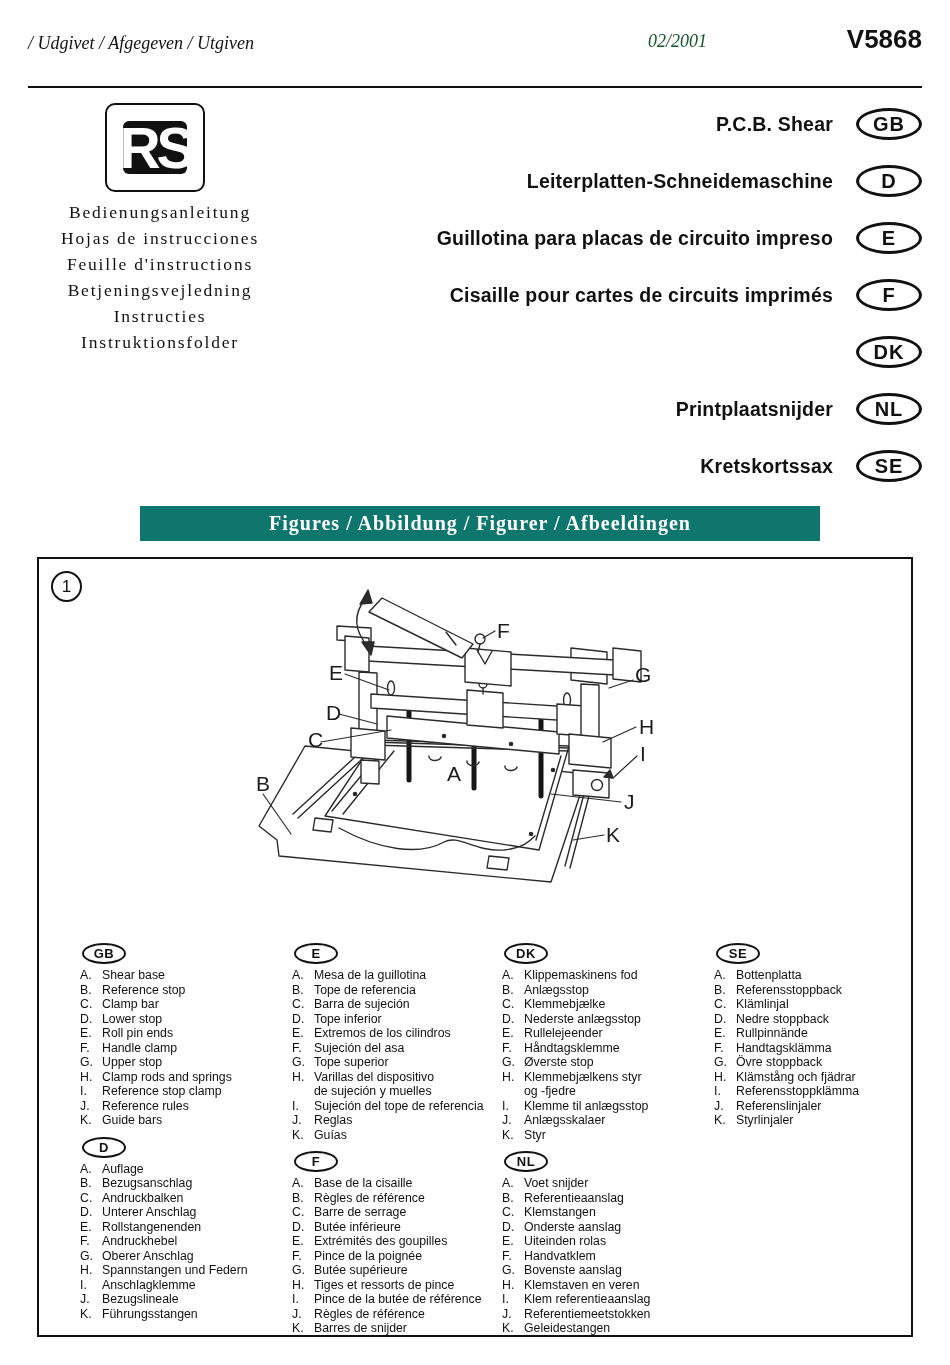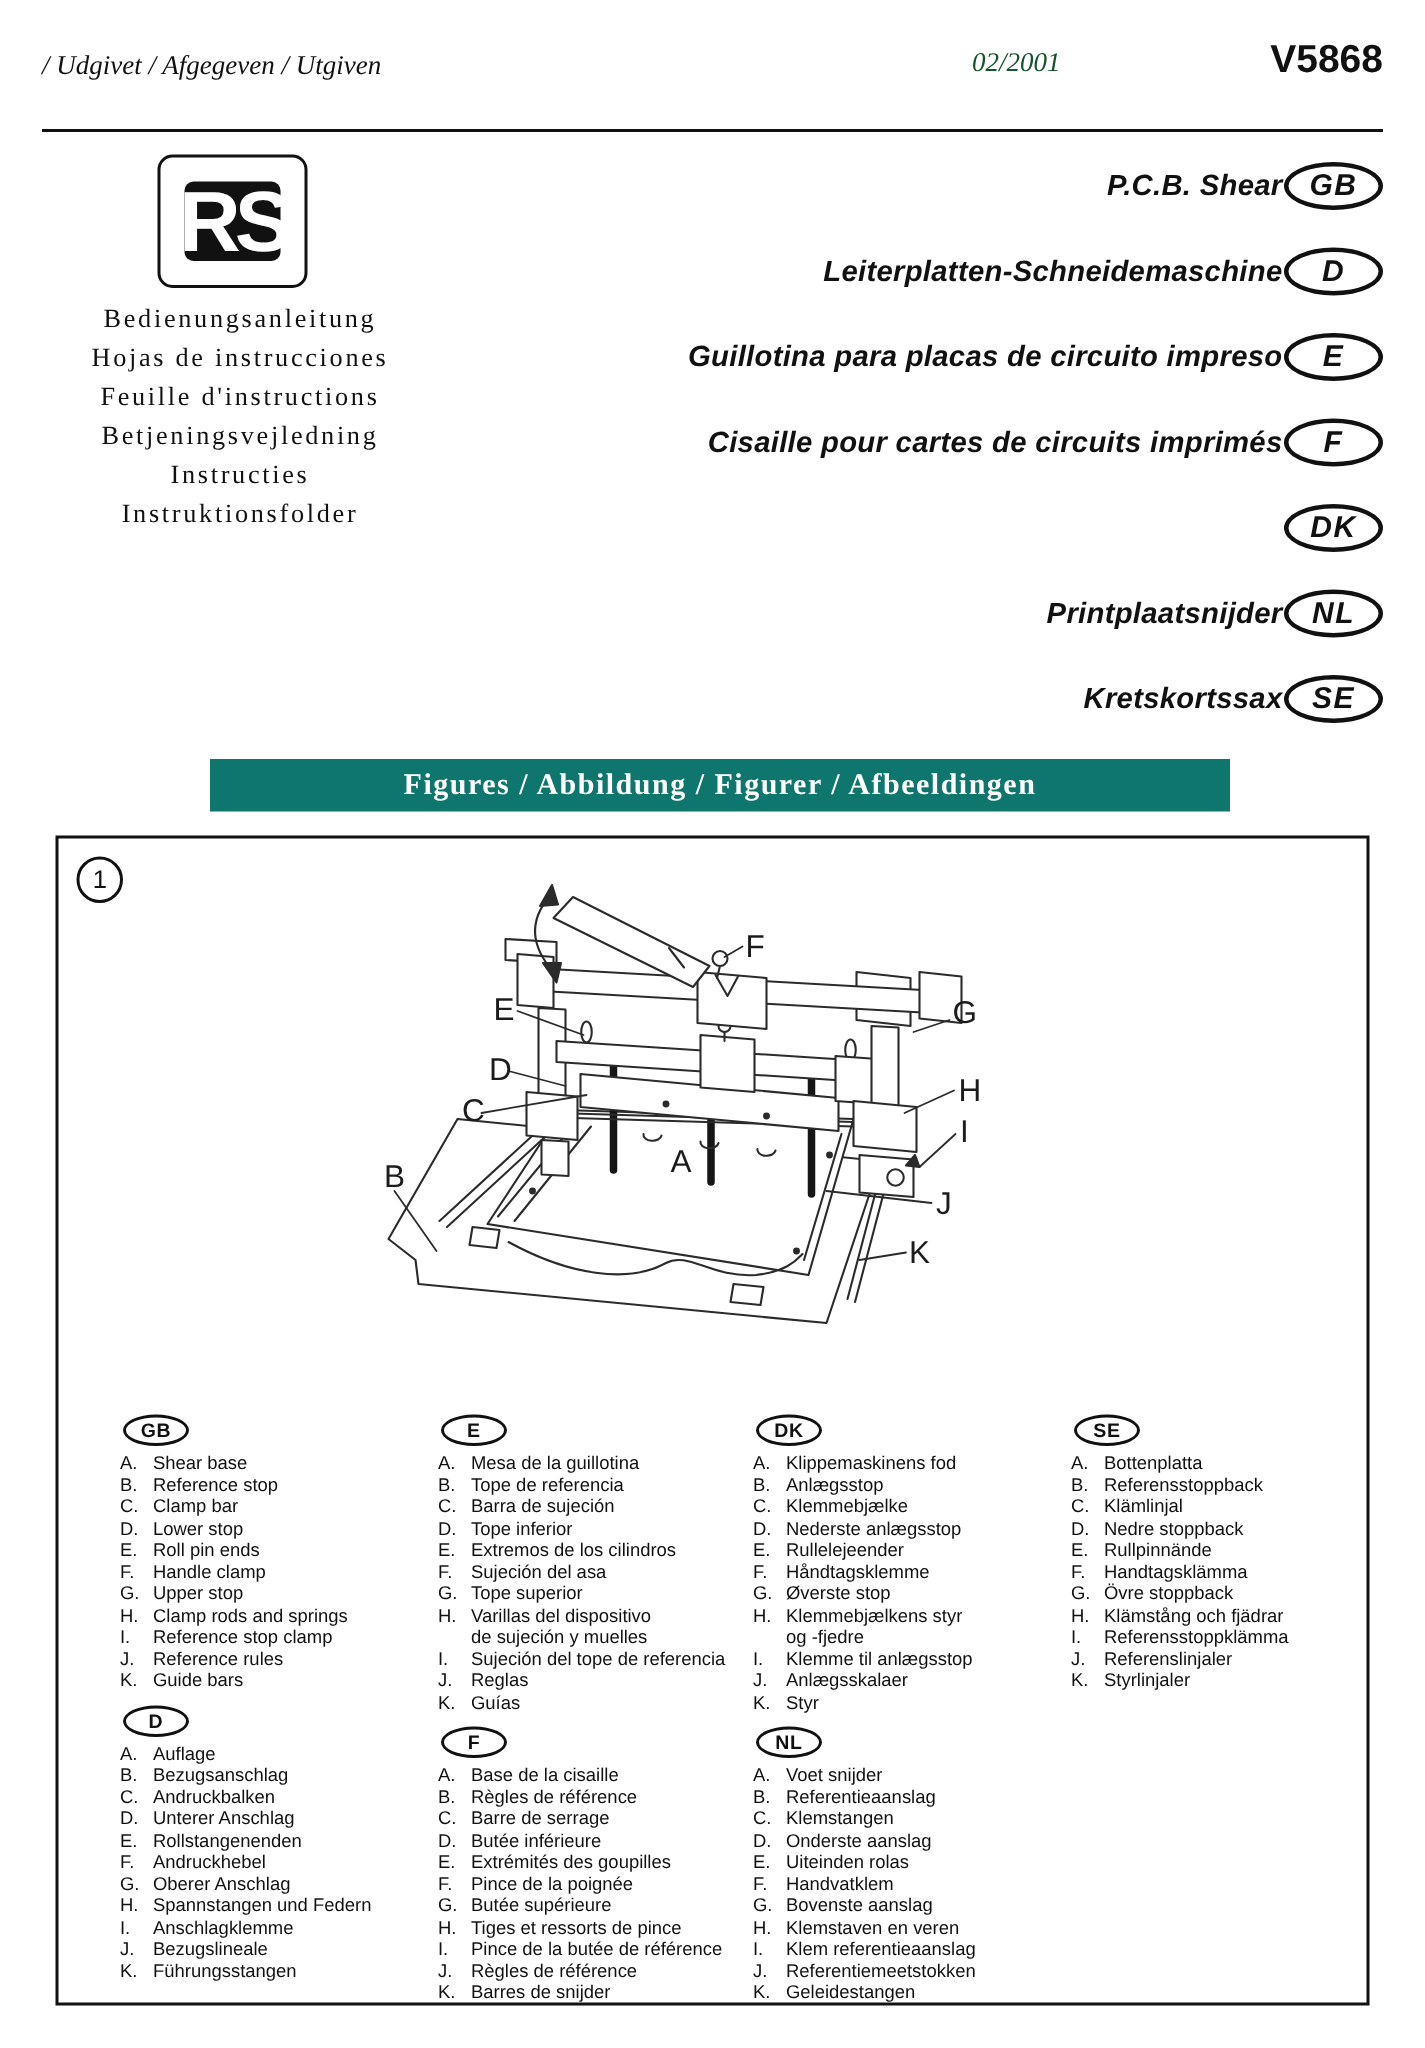--- a/index.html
+++ b/index.html
@@ -18,21 +18,21 @@
   .rs-logo{position:absolute;left:105px;top:103px;width:100px;height:89px;border:2px solid #111;
            border-radius:10px;padding:16px;box-sizing:border-box;}
   .rs-logo-inner{width:100%;height:100%;background:#111;border-radius:6px;color:#fff;
                  display:flex;align-items:center;justify-content:center;
                  font-weight:bold;font-size:57px;letter-spacing:-4px;font-family:"Liberation Sans",sans-serif;}
   .leaflet-titles{position:absolute;left:25px;top:199px;width:270px;text-align:center;
                   font-family:"Liberation Serif",serif;font-size:17.5px;line-height:26px;letter-spacing:1.8px;}
 
   
   .top-right{position:absolute;right:28px;top:107px;display:flex;flex-direction:column;gap:23px;align-items:flex-end;}
-  .prod-row{display:flex;align-items:center;gap:1px;height:34px;font-style:italic;}
+  .prod-row{display:flex;align-items:center;gap:23px;height:34px;}
   .prod-label{font-weight:bold;font-size:19.5px;letter-spacing:0.2px;white-space:nowrap;}
   .oval-badge{display:flex;align-items:center;justify-content:center;width:66px;height:32px;
               border:3px solid #111;border-radius:50%;font-weight:bold;font-size:20px;
               letter-spacing:1px;box-sizing:border-box;background:#fff;}
 
   
   .banner{position:absolute;left:140px;top:506px;width:680px;height:35px;background:#0f766e;
           color:#fff;display:flex;align-items:center;justify-content:center;
           font-family:"Liberation Serif",serif;font-weight:bold;font-size:20px;letter-spacing:1px;}
 

